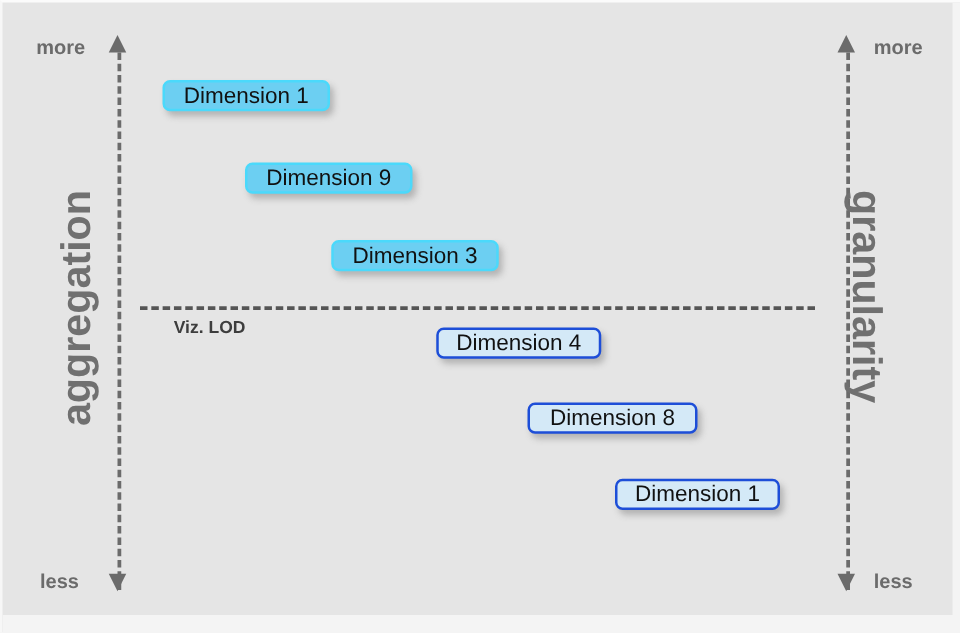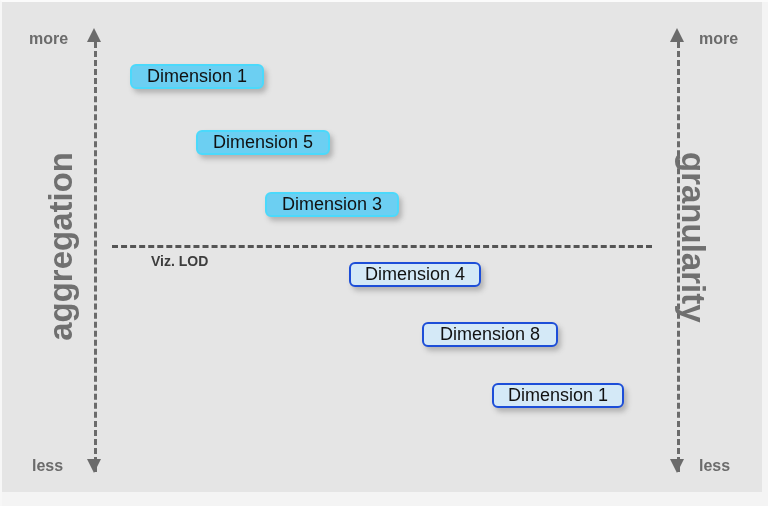--- a/index.html
+++ b/index.html
@@ -109,21 +109,20 @@
     border-top: 3px dashed #555555;
   }
   .lod-label {
     position: absolute;
     left: 137px;
     top: 251px;
     font-size: 14px;
     font-weight: bold;
     color: #3d3d3d;
     white-space: nowrap;
-    margin-left: 12px;
   }
 
   
   .dim-box {
     position: absolute;
     height: 25px;
     border-radius: 6px;
     box-sizing: border-box;
     display: flex;
     align-items: center;
@@ -165,21 +164,21 @@
   <div class="axis-title axis-title-right">granularity</div>
 
   <div class="lod-line"></div>
   <div class="lod-label">Viz. LOD</div>
 
   <div id="boxes-layer">
       <div class="dim-box above" style="left: 128px; top: 62px; width: 134px;">
         <span>Dimension 1</span>
       </div>
       <div class="dim-box above" style="left: 194px; top: 128px; width: 134px;">
-        <span>Dimension 5</span>
+        <span>Dimension 9</span>
       </div>
       <div class="dim-box above" style="left: 263px; top: 190px; width: 134px;">
         <span>Dimension 3</span>
       </div>
       <div class="dim-box below" style="left: 347px; top: 260px; width: 132px;">
         <span>Dimension 4</span>
       </div>
       <div class="dim-box below" style="left: 420px; top: 320px; width: 136px;">
         <span>Dimension 8</span>
       </div>

